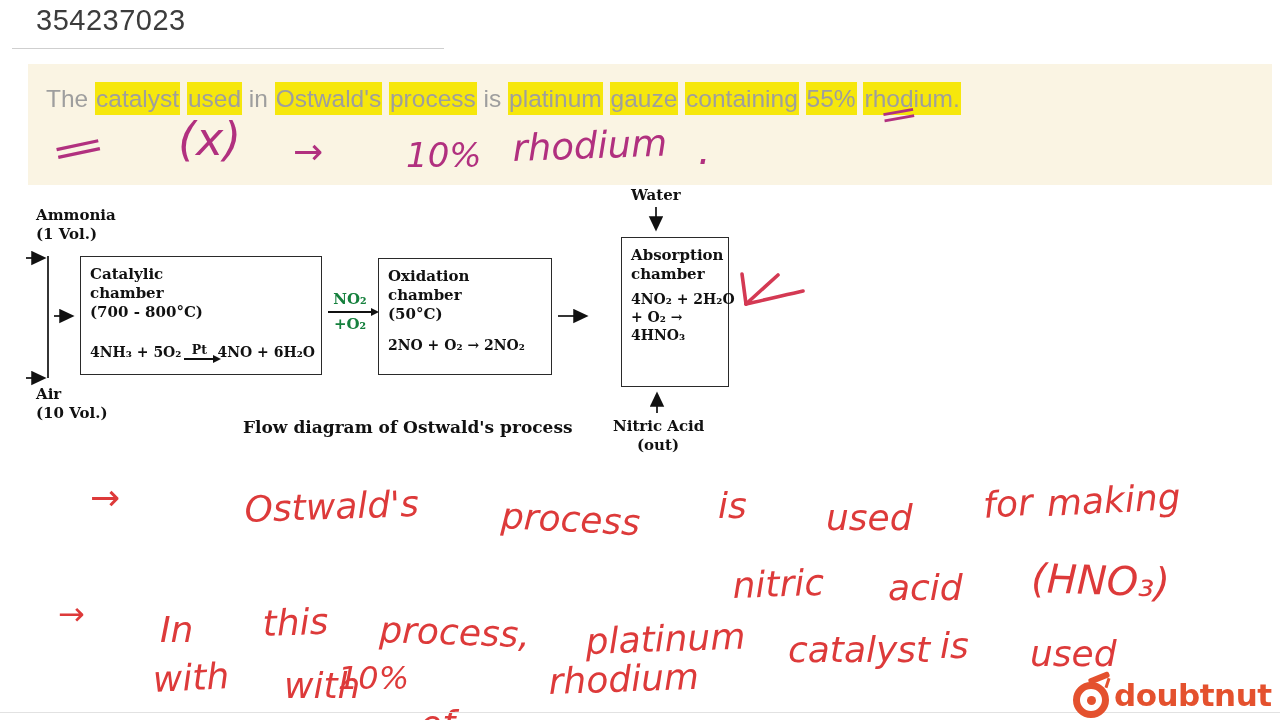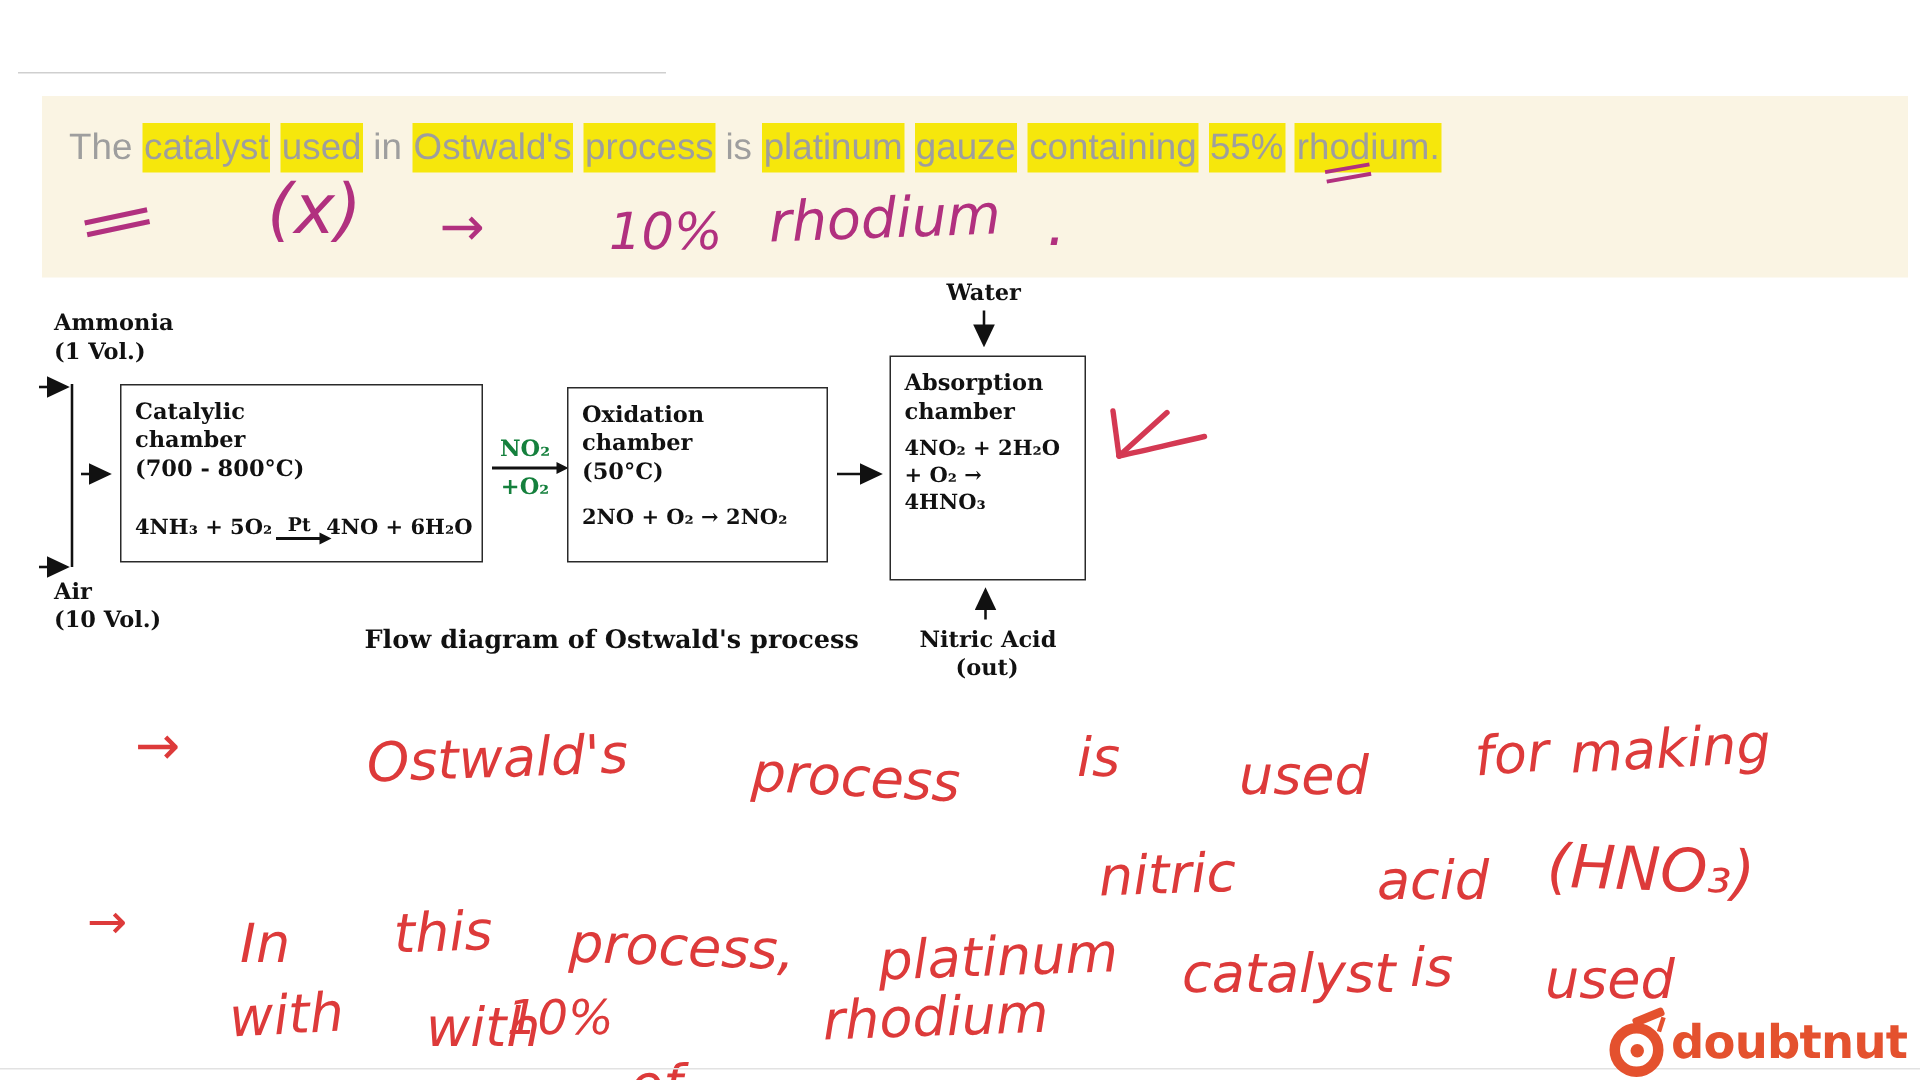--- a/index.html
+++ b/index.html
@@ -83,20 +83,21 @@
   .logo-text {
     font-family:"DejaVu Sans", sans-serif; font-weight:bold; font-size:31px;
     color:var(--logo); letter-spacing:-0.5px;
   }
 </style>
 </head>
 <body>
 
 <div id="page">
 
+  <div class="qid">354237023</div>
   <div class="qid-line"></div>
 
   <div class="qbox">
     <span><span>The </span><span class="hl">catalyst</span><span> </span><span class="hl">used</span><span> in </span><span class="hl">Ostwald's</span><span> </span><span class="hl">process</span><span> is </span><span class="hl">platinum</span><span> </span><span class="hl">gauze</span><span> </span><span class="hl">containing</span><span> </span><span class="hl">55%</span><span> </span><span class="hl">rhodium.</span></span>
   </div>
 
   <div class="dlabel" style="left:36px; top:206px;">
     <div>Ammonia</div>
     <div>(1 Vol.)</div>
   </div>
@@ -125,21 +126,21 @@
     <span class="g">+O₂</span>
   </div>
 
   <div class="chem-box" style="left:378px; top:258px; width:174px; height:117px;">
     <div class="t">Oxidation</div>
     <div class="t">chamber</div>
     <div class="t">(50°C)</div>
     <div class="rx" style="margin-top:12px;">2NO + O₂ → 2NO₂</div>
   </div>
 
-  <div class="chem-box" style="left:593px; top:237px; width:131px; height:150px;">
+  <div class="chem-box" style="left:621px; top:237px; width:108px; height:150px;">
     <div class="t">Absorption</div>
     <div class="t">chamber</div>
     <div class="rx" style="margin-top:6px;">4NO₂ + 2H₂O</div>
     <div class="rx">+ O₂ →</div>
     <div class="rx">4HNO₃</div>
   </div>
 
   <div class="dlabel" style="left:631px; top:186px;">Water</div>
   <div class="dlabel" style="left:613px; top:417px;">
     <div>Nitric Acid</div>
@@ -180,21 +181,21 @@
     </div>
   <div class="layer">
       <span class="hw" style="left: 90px; top: 480px; font-size: 36px; color: rgb(221, 58, 58); transform: rotate(0deg) scaleX(1);">→</span>
       <span class="hw" style="left: 244px; top: 492px; font-size: 36px; color: rgb(221, 58, 58); transform: rotate(-2deg) scaleX(1);">Ostwald's</span>
       <span class="hw" style="left: 502px; top: 498px; font-size: 36px; color: rgb(221, 58, 58); transform: rotate(3deg) scaleX(1);">process</span>
       <span class="hw" style="left: 718px; top: 488px; font-size: 36px; color: rgb(221, 58, 58); transform: rotate(0deg) scaleX(1);">is</span>
       <span class="hw" style="left: 826px; top: 500px; font-size: 36px; color: rgb(221, 58, 58); transform: rotate(0deg) scaleX(1);">used</span>
       <span class="hw" style="left: 982px; top: 488px; font-size: 36px; color: rgb(221, 58, 58); transform: rotate(-4deg) scaleX(1);">for</span>
       <span class="hw" style="left: 1046px; top: 486px; font-size: 36px; color: rgb(221, 58, 58); transform: rotate(-3deg) scaleX(1);">making</span>
       <span class="hw" style="left: 732px; top: 568px; font-size: 36px; color: rgb(221, 58, 58); transform: rotate(-2deg) scaleX(1);">nitric</span>
-      <span class="hw" style="left: 888px; top: 570px; font-size: 36px; color: rgb(221, 58, 58); transform: rotate(0deg) scaleX(1); margin-left: 30px;">acid</span>
+      <span class="hw" style="left: 888px; top: 570px; font-size: 36px; color: rgb(221, 58, 58); transform: rotate(0deg) scaleX(1);">acid</span>
       <span class="hw" style="left: 1032px; top: 558px; font-size: 40px; color: rgb(221, 58, 58); transform: rotate(2deg) scaleX(1);">(HNO₃)</span>
       <span class="hw" style="left: 58px; top: 598px; font-size: 32px; color: rgb(221, 58, 58); transform: rotate(0deg) scaleX(1);">→</span>
       <span class="hw" style="left: 160px; top: 612px; font-size: 36px; color: rgb(221, 58, 58); transform: rotate(0deg) scaleX(1);">In</span>
       <span class="hw" style="left: 262px; top: 606px; font-size: 36px; color: rgb(221, 58, 58); transform: rotate(-2deg) scaleX(1);">this</span>
       <span class="hw" style="left: 380px; top: 612px; font-size: 36px; color: rgb(221, 58, 58); transform: rotate(2deg) scaleX(1);">process,</span>
       <span class="hw" style="left: 585px; top: 624px; font-size: 36px; color: rgb(221, 58, 58); transform: rotate(-2deg) scaleX(1);">platinum</span>
       <span class="hw" style="left: 788px; top: 632px; font-size: 36px; color: rgb(221, 58, 58); transform: rotate(0deg) scaleX(1);">catalyst</span>
       <span class="hw" style="left: 940px; top: 628px; font-size: 36px; color: rgb(221, 58, 58); transform: rotate(0deg) scaleX(1);">is</span>
       <span class="hw" style="left: 1030px; top: 636px; font-size: 36px; color: rgb(221, 58, 58); transform: rotate(0deg) scaleX(1);">used</span>
       <span class="hw" style="left: 152px; top: 662px; font-size: 36px; color: rgb(221, 58, 58); transform: rotate(-3deg) scaleX(1);">with</span>

